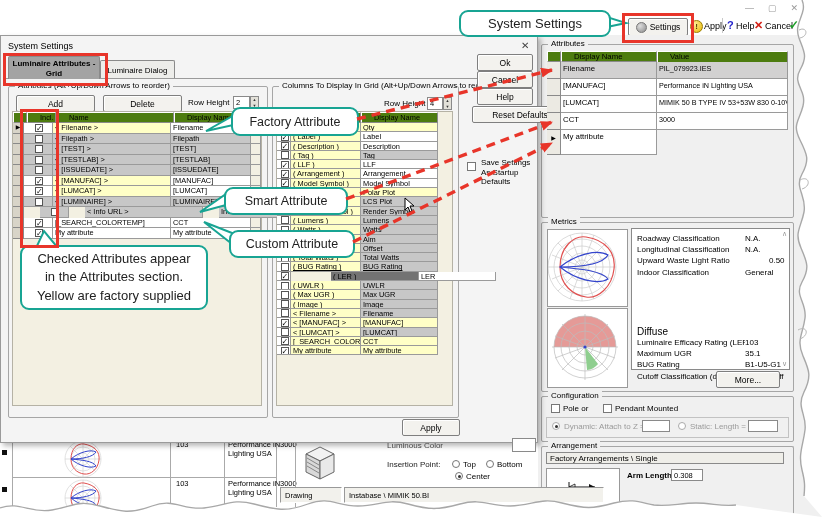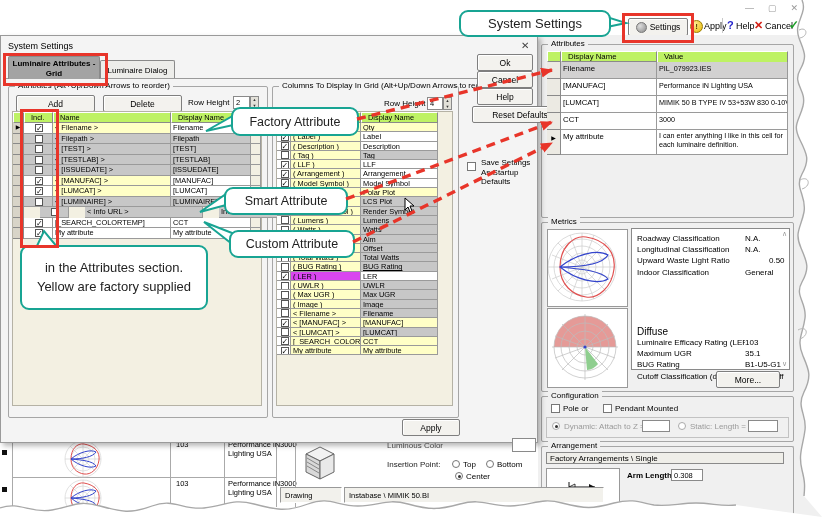--- a/index.html
+++ b/index.html
@@ -8,22 +8,22 @@
   .abs{position:absolute;}
   .grp{position:absolute;border:1px solid #a6a6a6;border-radius:2px;}
   .gt{position:absolute;top:-6px;left:6px;background:#f0f0f0;font-size:8px;line-height:10px;padding:0 3px;white-space:nowrap;}
   .btn{position:absolute;background:#f3f2ee;border:1px solid #7f7f7f;border-radius:2px;
        font-size:8.5px;display:flex;align-items:center;justify-content:center;
        box-shadow:inset 1px 1px 0 #fff;white-space:nowrap;}
   .tbl{position:absolute;font-size:7.4px;line-height:9px;}
   .trow{display:flex;}
   .tc{border-right:1px solid #9a9a9a;border-bottom:1px solid #9a9a9a;overflow:hidden;
       white-space:nowrap;padding-left:2px;box-sizing:border-box;}
-  .th{background:#bef264;border:1px solid;border-color:#fff #8a8a8a #8a8a8a #fff;
-      font-size:7.4px;overflow:hidden;white-space:nowrap;padding-left:6px;box-sizing:border-box;}
+  .th{background:#4d7c0f;border:1px solid;border-color:#fff #8a8a8a #8a8a8a #fff;
+      font-size:7.4px;overflow:hidden;white-space:nowrap;padding-left:12px;box-sizing:border-box;}
   .selc{background:#d8d4c8;border-right:1px solid #8a8a8a;border-bottom:1px solid #8a8a8a;box-sizing:border-box;
         font-size:6px;color:#000;text-align:center;}
   .cb{width:8px;height:8px;background:#fff;border:1px solid #555;font-size:8px;line-height:7px;
       text-align:center;margin:0 auto;margin-top:0px;box-sizing:border-box;color:#111;}
   .callout{position:absolute;background:#fff;border:2px solid #18a493;border-radius:9px;
            display:flex;align-items:center;justify-content:center;text-align:center;
            font-size:12.5px;color:#222;z-index:50;}
   .redbox{position:absolute;border:3px solid #e8352a;z-index:60;}
   .radio{width:8px;height:8px;border:1px solid #777;border-radius:50%;background:#fff;box-sizing:border-box;position:absolute;}
   .radio.sel::after{content:"";position:absolute;left:1.5px;top:1.5px;width:3px;height:3px;border-radius:50%;background:#333;}
@@ -153,21 +153,20 @@
         <div class="tc" style="width: 131px; background: rgb(255, 255, 255); font-size: 7.2px; padding-top: 2px;">MIMIK 50 B TYPE IV 53+53W 830 0-10V RB-10</div>
       </div>
       <div class="trow" style="height: 17px;">
         <div class="selc" style="width: 14px; background: rgb(236, 234, 227); font-size: 6px; padding-top: 4px;"></div>
         <div class="tc" style="width: 96px; background: rgb(255, 255, 255); font-size: 7.8px; padding-top: 2px;">CCT</div>
         <div class="tc" style="width: 131px; background: rgb(255, 255, 255); font-size: 7.2px; padding-top: 2px;">3000</div>
       </div>
       <div class="trow" style="height: 25px;">
         <div class="selc" style="width: 14px; background: rgb(236, 234, 227); font-size: 6px; padding-top: 4px;">▶</div>
         <div class="tc" style="width: 96px; background: rgb(255, 255, 255); font-size: 7.8px; padding-top: 2px;">My attribute</div>
-        <div class="tc" style="width: 131px; background: rgb(255, 255, 255); font-size: 7.2px; padding-top: 2px; white-space: normal; line-height: 8.5px;">I can enter anything I like in this cell for each luminaire definition.</div>
       </div>
     </div>
 
   <div class="grp" style="left:541px;top:222px;width:251px;height:168px;background:#f0f0f0;">
     <div class="gt">Metrics</div>
   </div>
   <div class="abs" style="left:547px;top:229px;width:79px;height:76px;background:#fff;border:1px solid #999;">
     <svg width="77" height="74" viewBox="0 0 77 74">
       <g stroke="#ccc" fill="none" stroke-width="0.7">
         <circle cx="34" cy="37" r="7"></circle>
@@ -529,21 +528,21 @@
         <div class="tc" style="width: 14px; background: rgb(255, 255, 255); padding-top: 0.5px;">
           <div class="cb"></div>
         </div>
         <div class="tc" style="width: 70px; background: rgb(255, 255, 198); line-height: 9.3px;">( BUG Rating )</div>
         <div class="tc" style="width: 77px; background: rgb(199, 199, 199); line-height: 9.3px;">BUG Rating</div>
       </div>
       <div class="trow" style="height: 9.3px;">
         <div class="tc" style="width: 14px; background: rgb(255, 255, 255); padding-top: 0.5px;">
           <div class="cb">✓</div>
         </div>
-        <div class="tc" style="width: 70px; background: #d946ef; line-height: 9.3px;">( LER )</div>
+        <div class="tc" style="width: 88px; background: #737373; line-height: 9.3px; margin-left: 40px;">( LER )</div>
         <div class="tc" style="width: 77px; background: rgb(255, 255, 255); line-height: 9.3px;">LER</div>
       </div>
       <div class="trow" style="height: 9.3px;">
         <div class="tc" style="width: 14px; background: rgb(255, 255, 255); padding-top: 0.5px;">
           <div class="cb"></div>
         </div>
         <div class="tc" style="width: 70px; background: rgb(255, 255, 198); line-height: 9.3px;">( UWLR )</div>
         <div class="tc" style="width: 77px; background: rgb(199, 199, 199); line-height: 9.3px;">UWLR</div>
       </div>
       <div class="trow" style="height: 9.3px;">
@@ -623,20 +622,21 @@
   <div class="callout" style="left:231px;top:107px;width:124px;height:25px;">
       <span>Factory Attribute</span>
     </div>
   <div class="callout" style="left:224px;top:187px;width:120px;height:24px;">
       <span>Smart Attribute</span>
     </div>
   <div class="callout" style="left:229px;top:230px;width:122px;height:24px;">
       <span>Custom Attribute</span>
     </div>
   <div class="callout" style="left:20px;top:245px;width:184px;height:61px;flex-direction:column;line-height:18.5px;font-size:13px;">
+    <span>Checked Attributes appear</span>
     <span>in the Attributes section.</span>
     <span>Yellow are factory supplied</span>
   </div>
 
   <div class="redbox" style="left:3px;top:53px;width:99px;height:27px;"></div>
   <div class="redbox" style="left:20px;top:109px;width:33px;height:133px;"></div>
   <div class="redbox" style="left:622px;top:13px;width:66px;height:24px;"></div>
 
   <svg class="abs" style="left:0;top:0;z-index:62;pointer-events:none;" width="822" height="517" viewBox="0 0 822 517">
     <defs>

